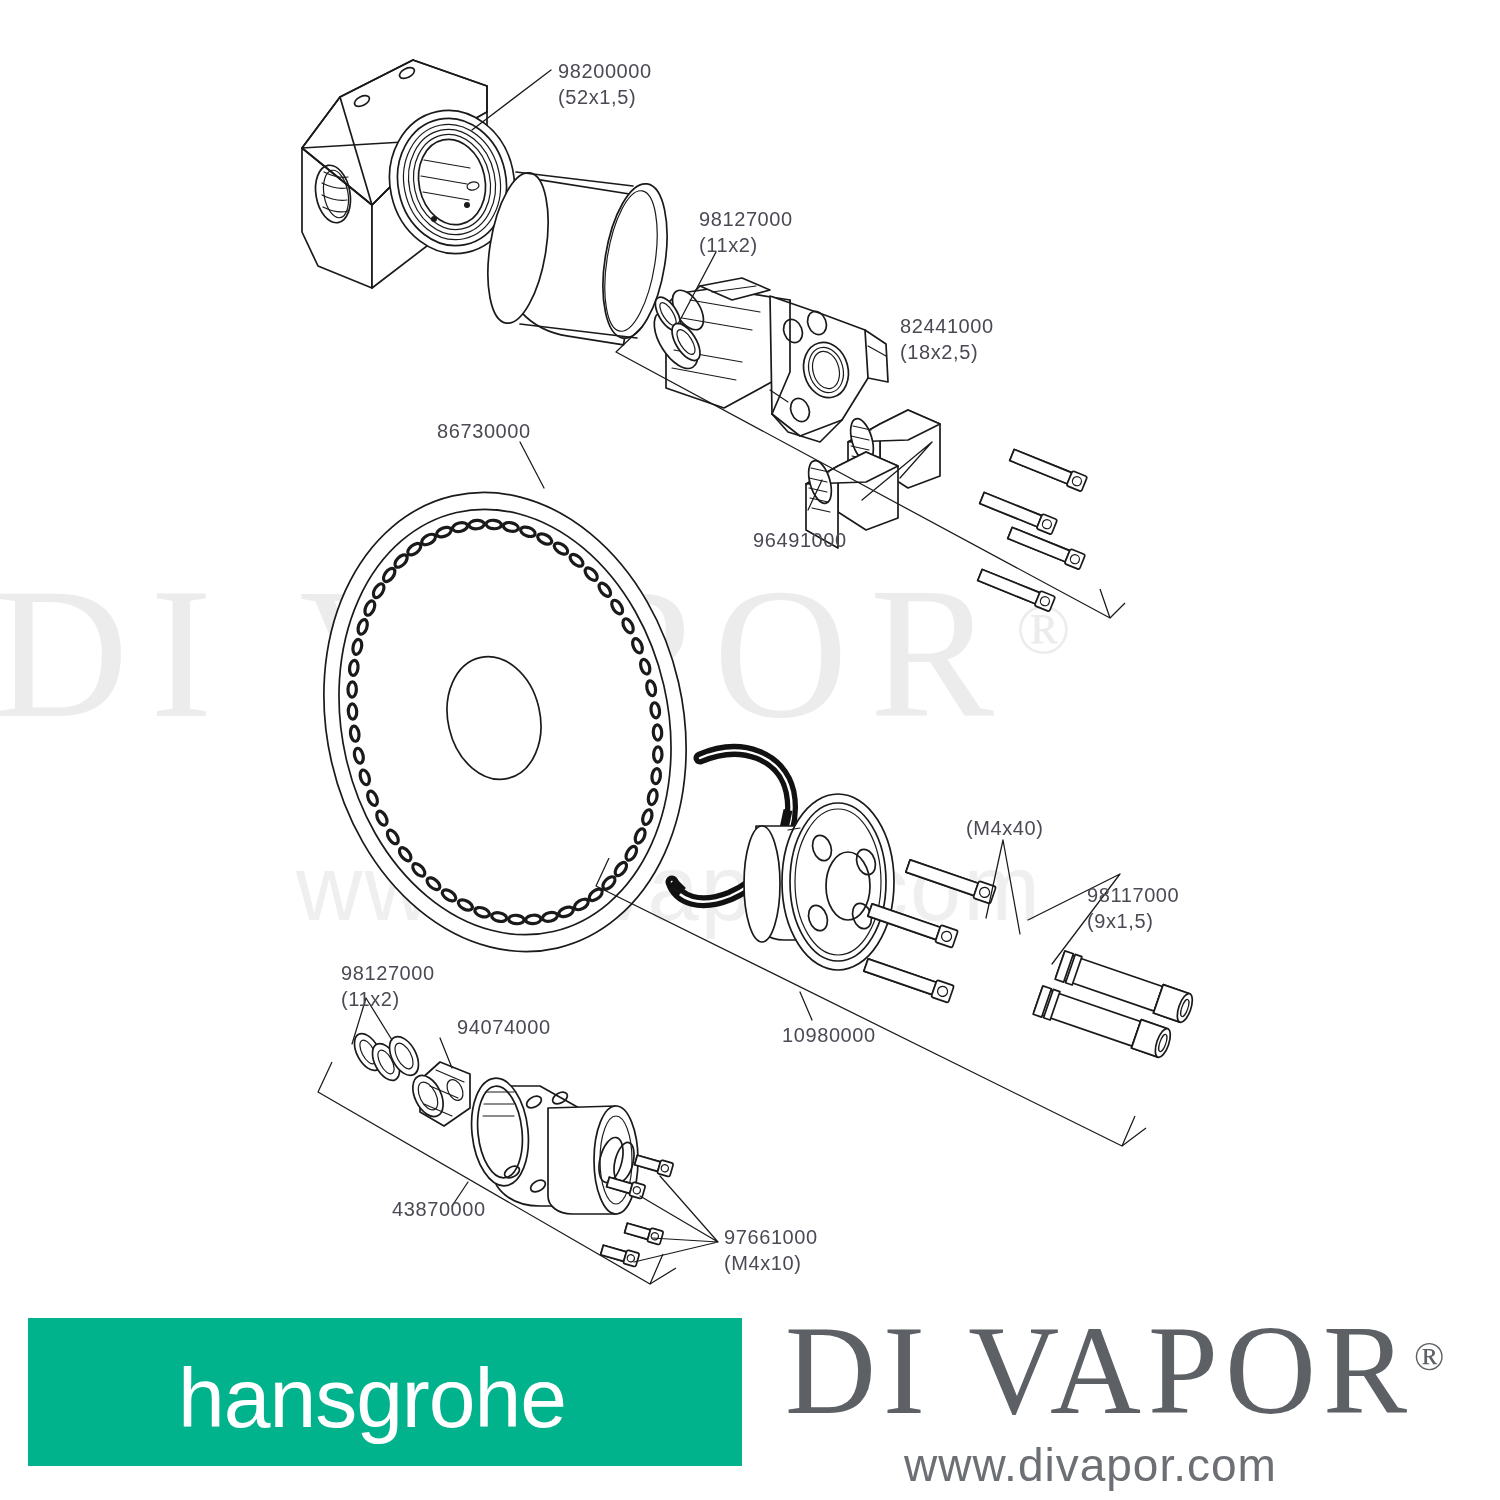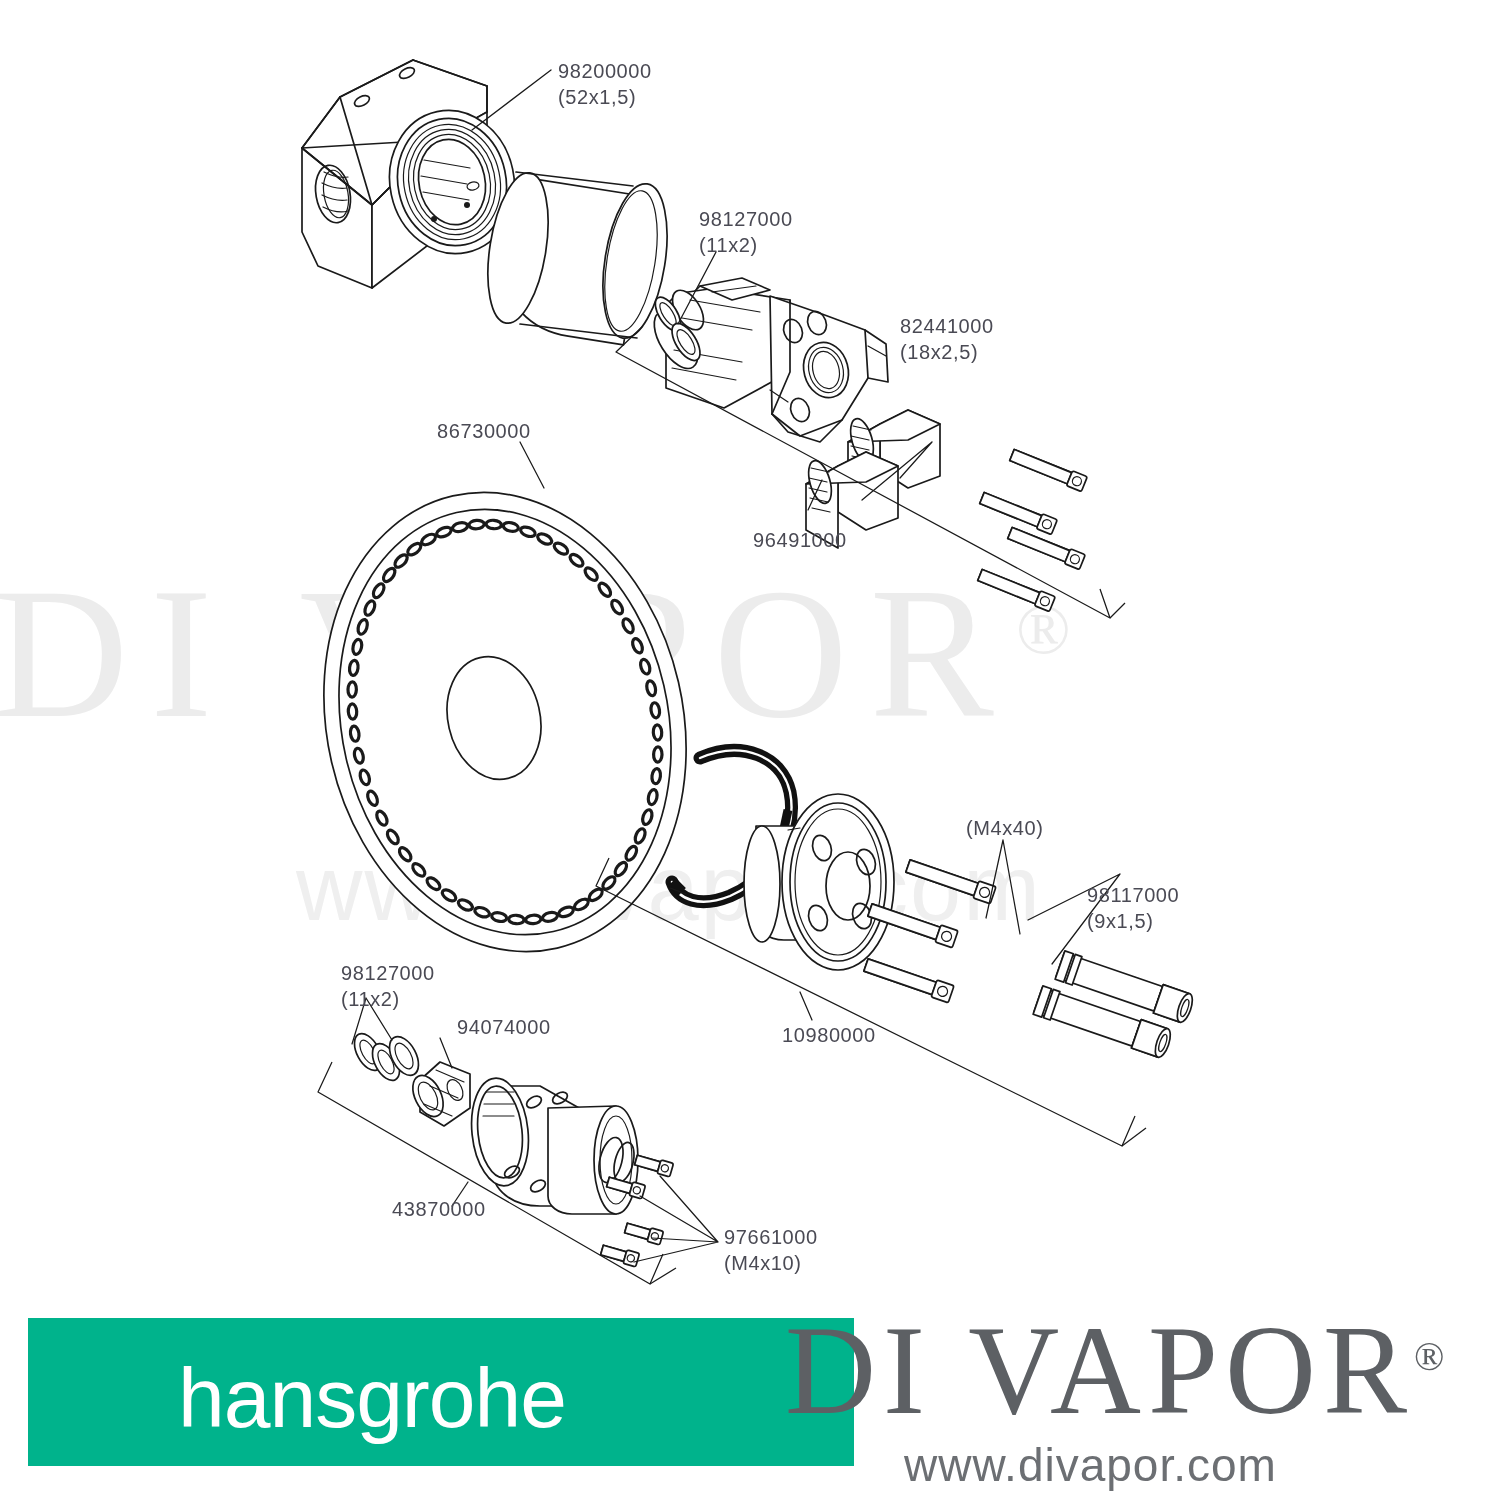--- a/index.html
+++ b/index.html
@@ -54,21 +54,21 @@
     letter-spacing:.6px;
     white-space:nowrap;
     line-height:1.32;
   }
   .lbl .sub{display:block;}
 
   
   #footer{position:absolute;left:0;top:1290px;width:1500px;height:210px;}
   #hg-box{
     position:absolute;left:28px;top:28px;
-    width:826px;height:148px;
+    width:714px;height:148px;
     background:#00b38c;
   }
   #hg-word{
     position:absolute;left:150px;top:38px;
     font-family:"Liberation Sans", sans-serif;
     font-size:84px;
     font-weight:400;
     color:#ffffff;
     letter-spacing:-1px;
     line-height:1;

